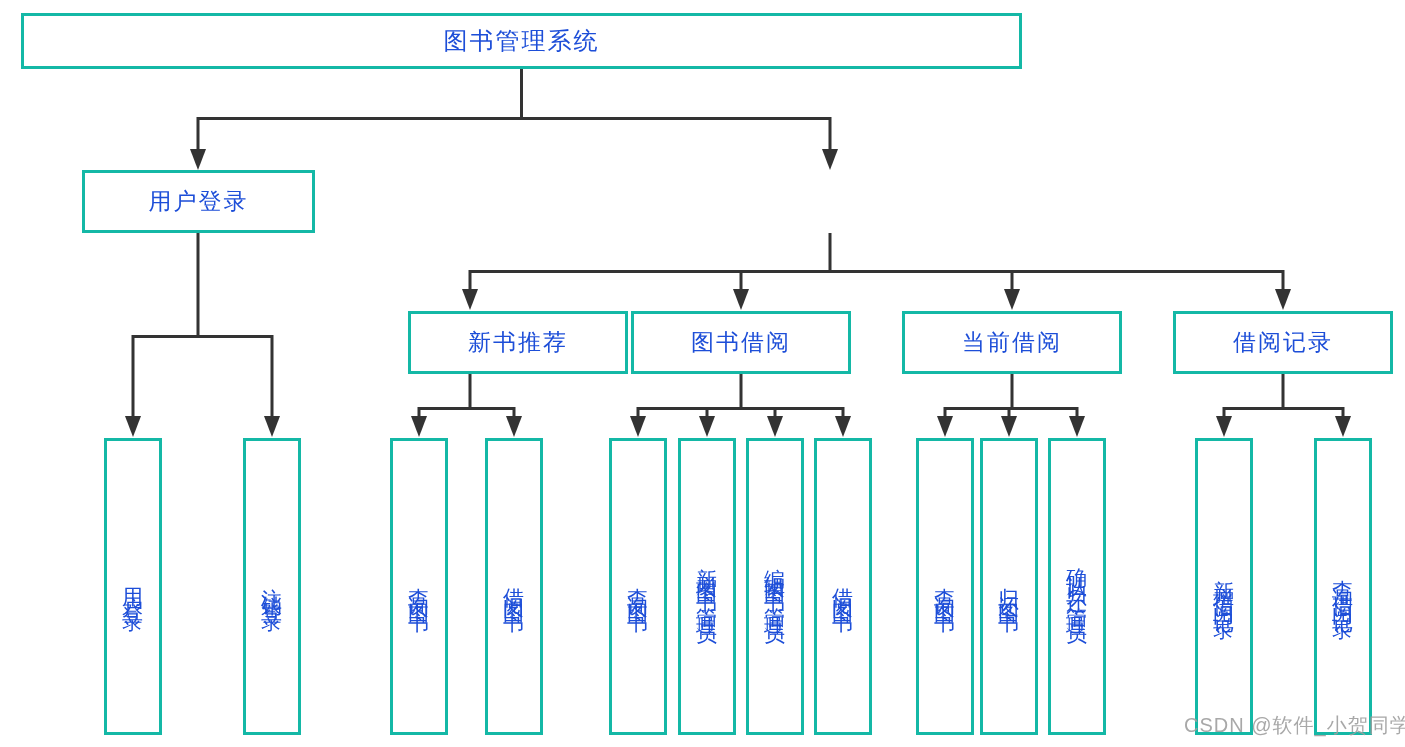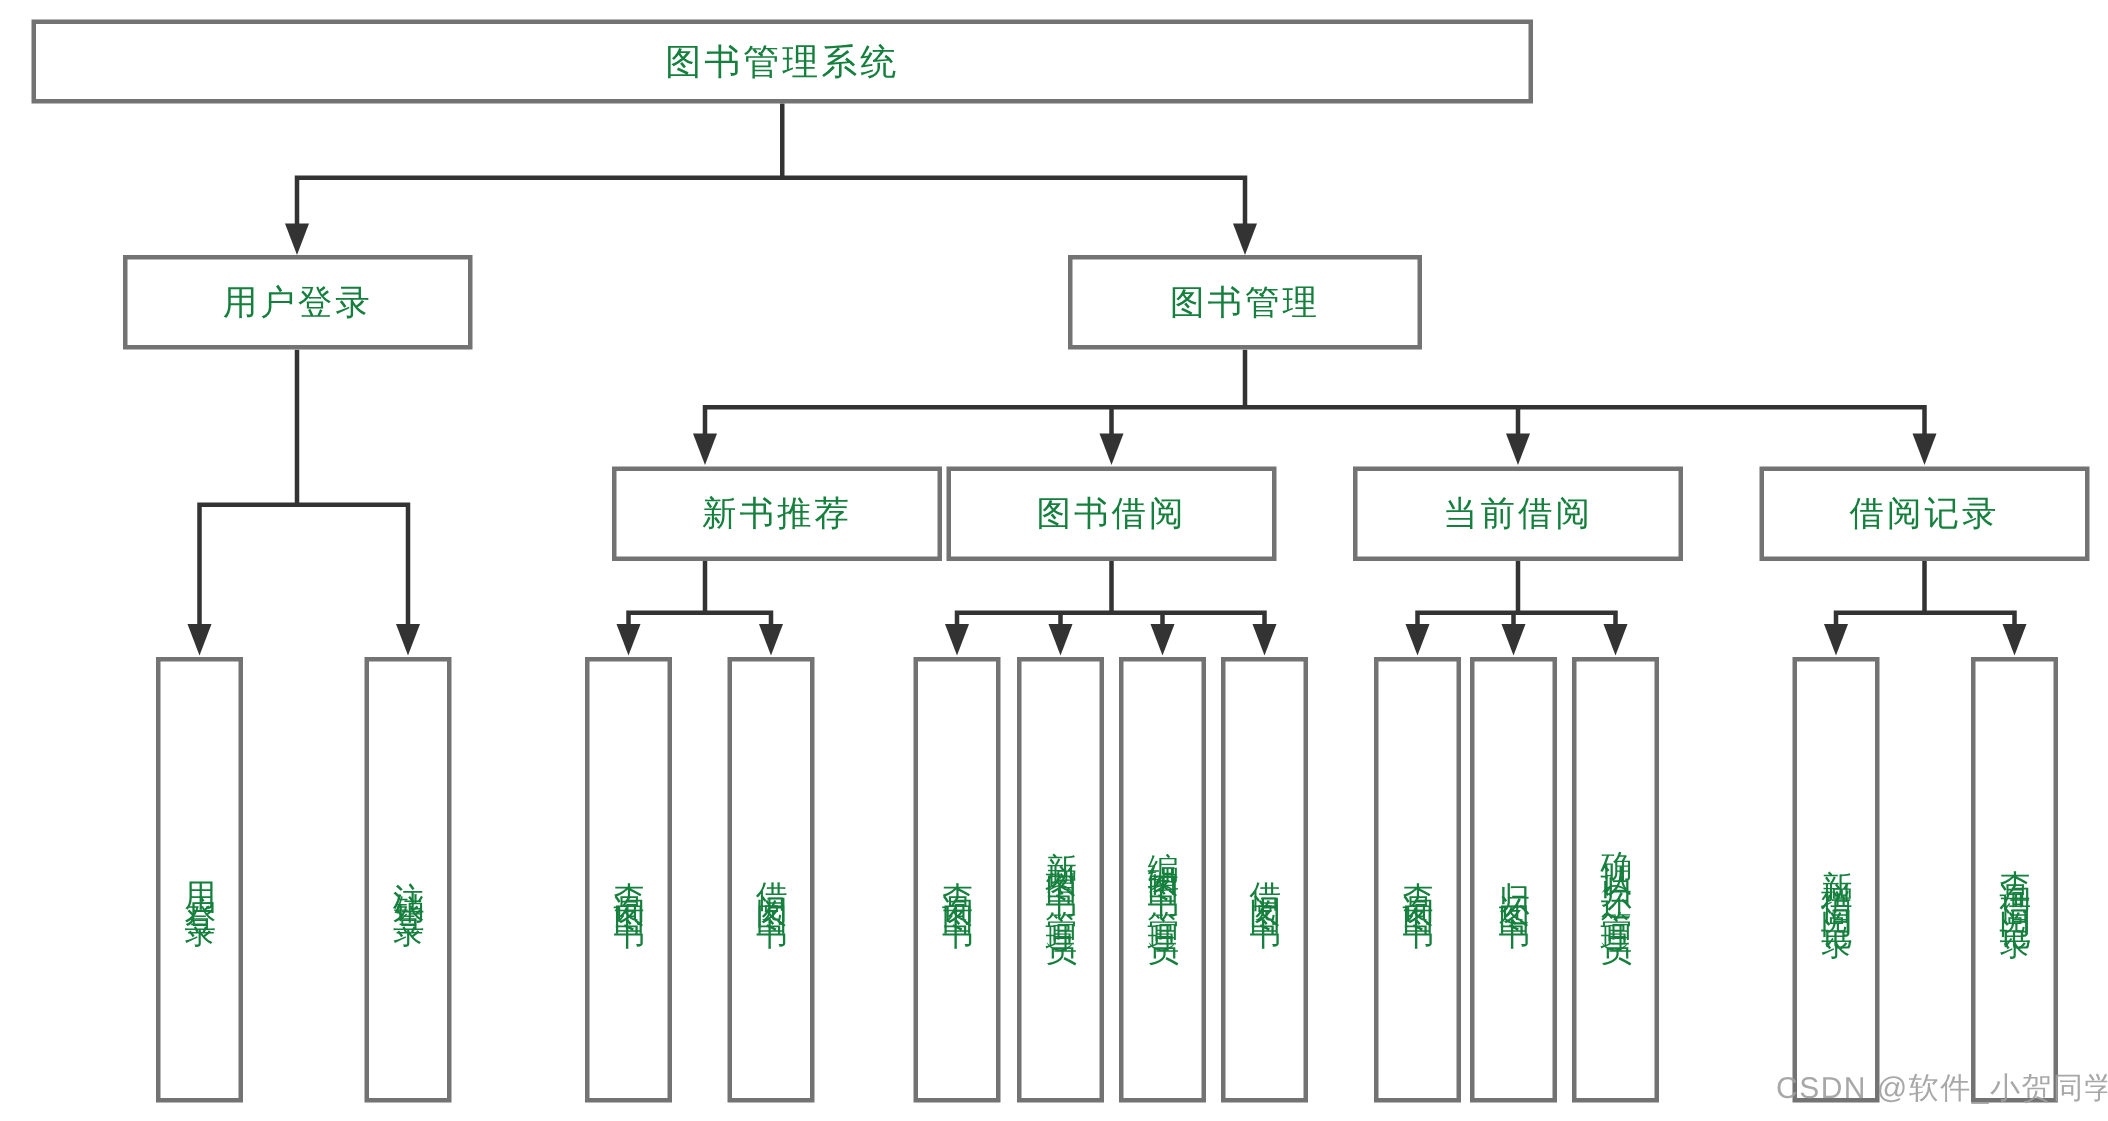--- a/index.html
+++ b/index.html
@@ -18,23 +18,23 @@
   #connectors {
     position: absolute;
     left: 0; top: 0;
     width: 1405px;
     height: 747px;
     z-index: 1;
   }
   .node {
     position: absolute;
     box-sizing: border-box;
-    border: 3px solid #737373;
+    border: 3px solid #14b8a6;
     background: #ffffff;
-    color: #15803d;
+    color: #1d4ed8;
     display: flex;
     align-items: center;
     justify-content: center;
     z-index: 2;
   }
   .node-h {
     font-size: 23px;
     letter-spacing: 2px;
     white-space: nowrap;
   }
@@ -111,21 +111,20 @@
     <g>
       <path d="M1283 374 L1283 408.5 M1224 425 L1224 408.5 L1343 408.5 L1343 425"></path>
       <polygon fill="#333333" stroke="none" points="1216,416 1232,416 1224,437"></polygon>
       <polygon fill="#333333" stroke="none" points="1335,416 1351,416 1343,437"></polygon>
     </g>
   </svg>
 
   <div class="node node-h node-root" style="left:21px; top:13px; width:1001px; height:56px;">图书管理系统</div>
 
   <div class="node node-h" style="left:82px; top:170px; width:233px; height:63px;">用户登录</div>
-  <div class="node node-h" style="left:712px; top:170px; width:236px; height:63px;">图书管理</div>
 
   <div class="node node-h" style="left:360px; top:311px; width:220px; height:63px;margin-left:48px;">新书推荐</div>
   <div class="node node-h" style="left:631px; top:311px; width:220px; height:63px;">图书借阅</div>
   <div class="node node-h" style="left:902px; top:311px; width:220px; height:63px;">当前借阅</div>
   <div class="node node-h" style="left:1173px; top:311px; width:220px; height:63px;">借阅记录</div>
 
   <div class="node node-v" style="left:104px; top:438px; width:58px; height:297px;">
     <span>用户登录</span>
   </div>
   <div class="node node-v" style="left:243px; top:438px; width:58px; height:297px;">

